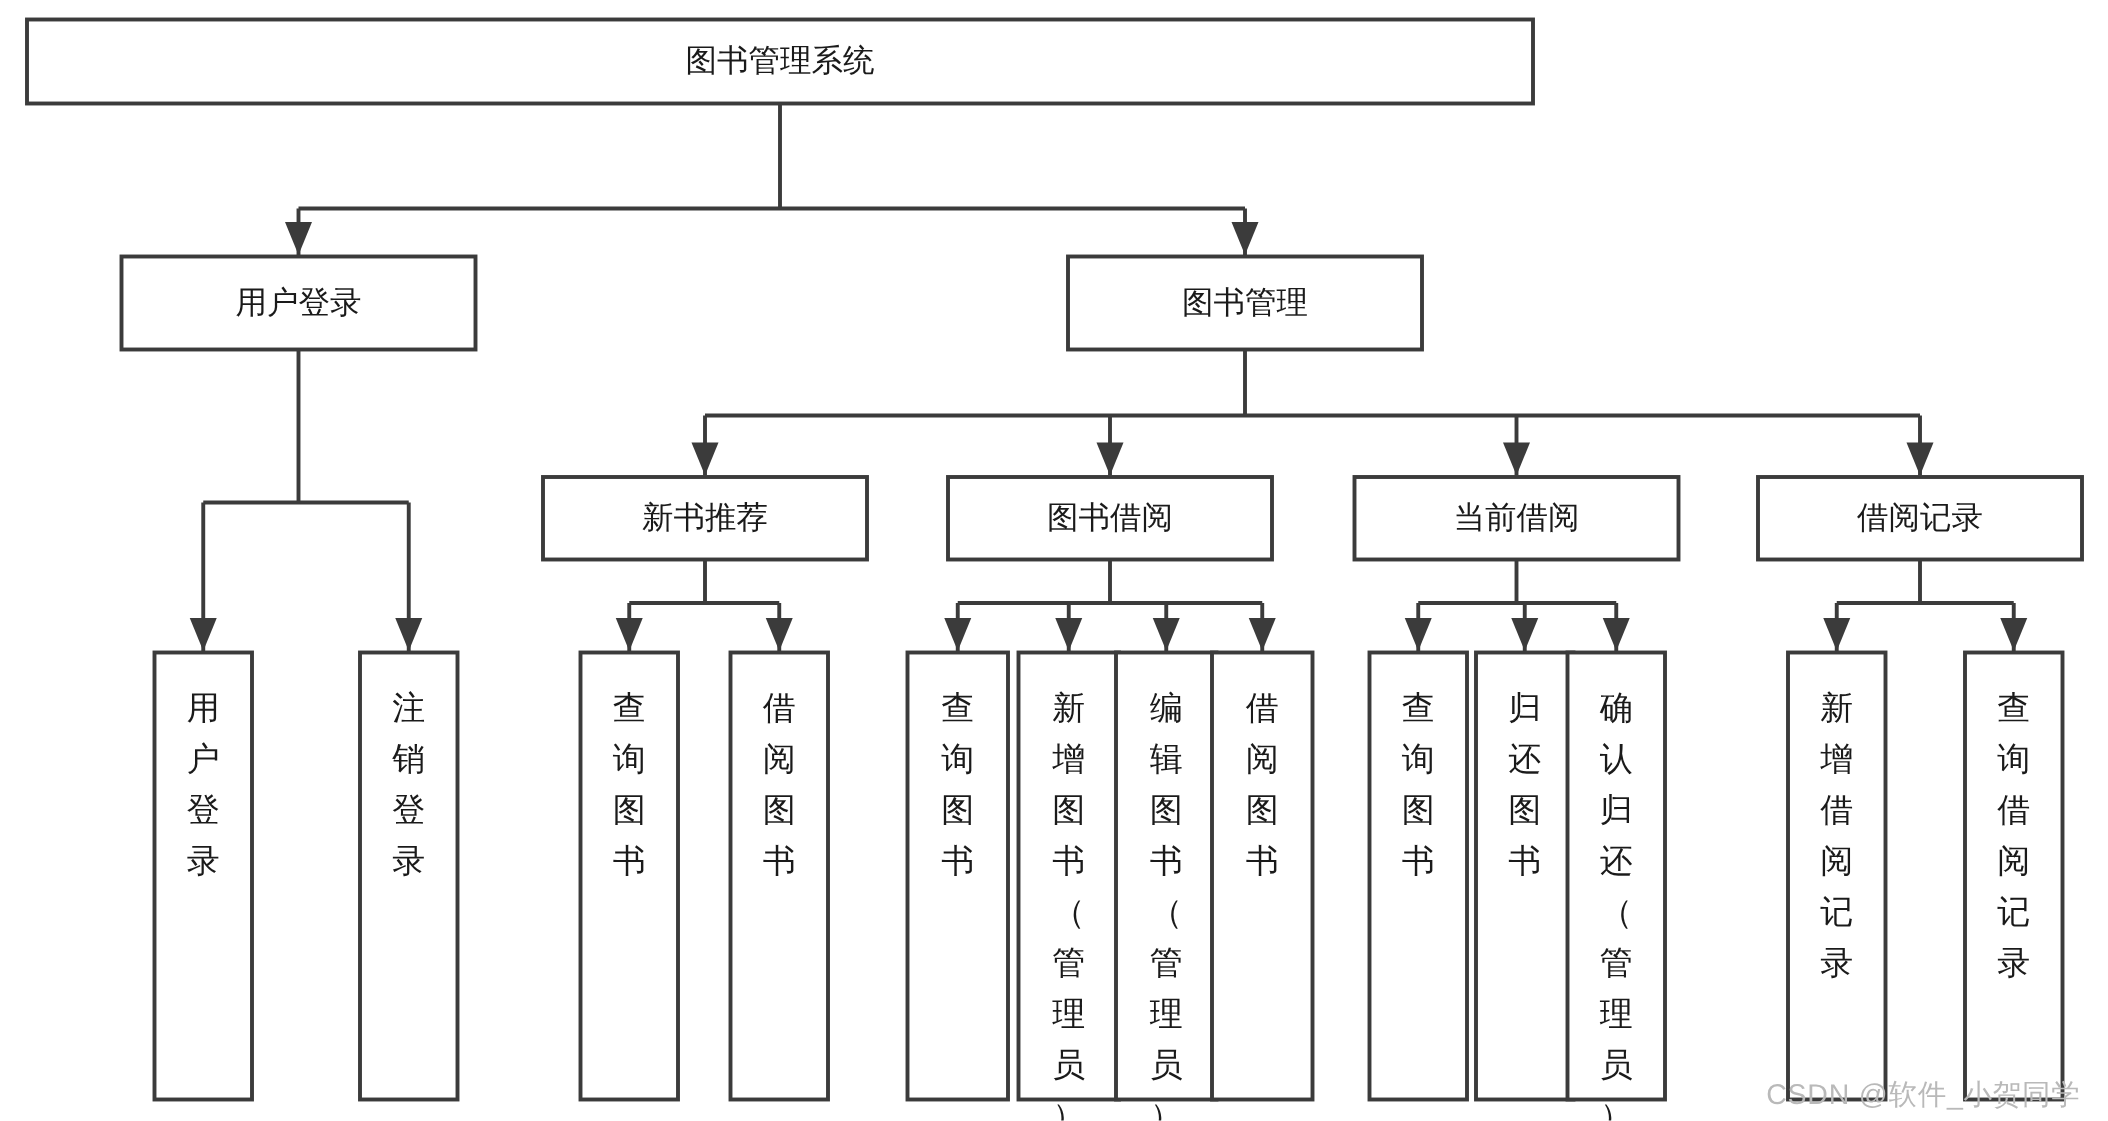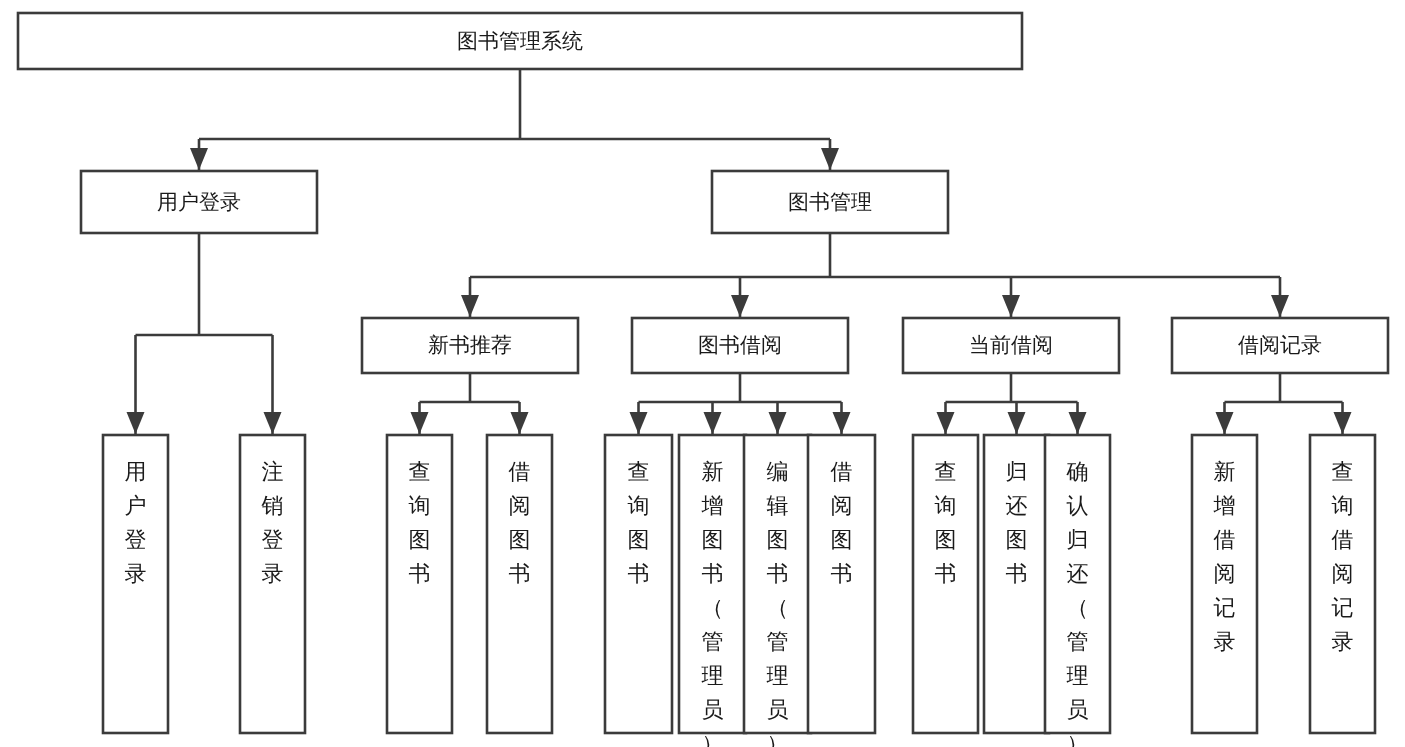--- a/index.html
+++ b/index.html
@@ -219,13 +219,14 @@
         <g>
           <rect x="1192" y="435" width="65" height="298" class="node-box"></rect>
           <text class="node-label-vertical" x="1224.5" y="479"><tspan x="1224.5" dy="0">新</tspan><tspan x="1224.5" dy="34">增</tspan><tspan x="1224.5" dy="34">借</tspan><tspan x="1224.5" dy="34">阅</tspan><tspan x="1224.5" dy="34">记</tspan><tspan x="1224.5" dy="34">录</tspan></text>
         </g>
         <g>
           <rect x="1310" y="435" width="65" height="298" class="node-box"></rect>
           <text class="node-label-vertical" x="1342.5" y="479"><tspan x="1342.5" dy="0">查</tspan><tspan x="1342.5" dy="34">询</tspan><tspan x="1342.5" dy="34">借</tspan><tspan x="1342.5" dy="34">阅</tspan><tspan x="1342.5" dy="34">记</tspan><tspan x="1342.5" dy="34">录</tspan></text>
         </g>
       </g>
   </svg>
+  <div class="watermark-text">CSDN @软件_小贺同学</div>
 </div>
 
 </body></html>

